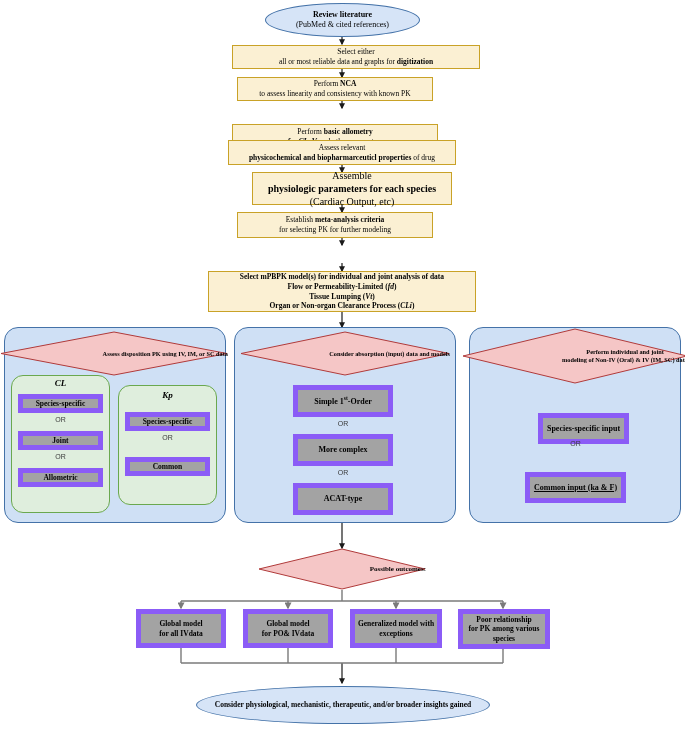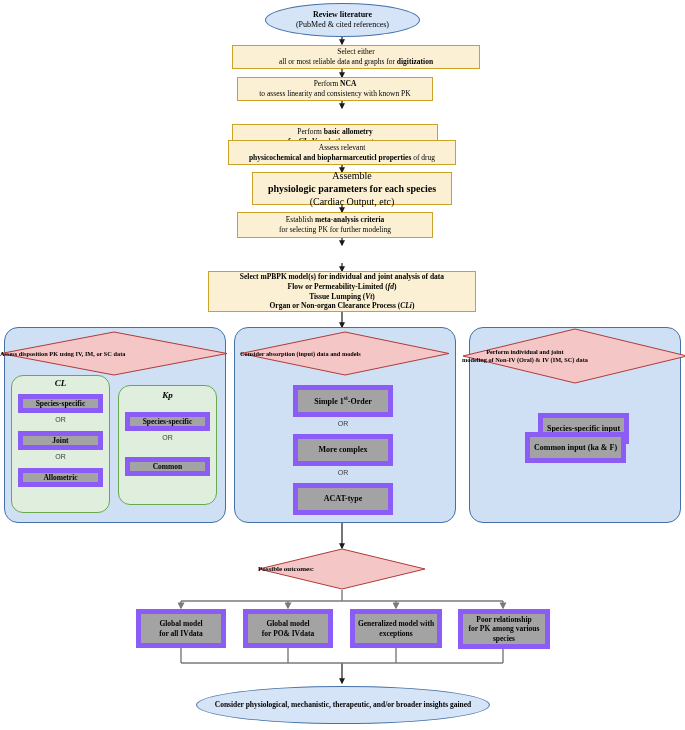--- a/index.html
+++ b/index.html
@@ -52,21 +52,21 @@
     background: #a3a3a3;
     border: 5px solid #8b5cf6;
     line-height: 1.25;
   }
 
   
   .diamond-wrap { position: absolute; }
   .diamond-wrap svg { position: absolute; inset: 0; width: 100%; height: 100%; }
   .diamond-label {
     position: absolute; inset: 0;
-    display: flex; align-items: center; justify-content: flex-start;
+    display: flex; align-items: center; justify-content: flex-end;
     text-align: center; line-height: 1.2;
     pointer-events: none;
   }
 
   
   .lines { position: absolute; inset: 0; width: 685px; height: 730px; pointer-events: none; }
 
   
   .t { display: block; }
   b { font-weight: bold; }
@@ -271,21 +271,21 @@
       </div>
     </div>
   </div>
 
   <div class="node box-peach" style="left:525px; top:413px; width:91px; height:31px; font-size:8px; font-weight:bold;margin-left:13px;">
     <span>Species-specific input</span>
   </div>
   <div class="or-lbl" style="left:525px; top:440px; width:101px; font-size:7px;">
     <span>OR</span>
   </div>
-  <div class="node box-peach" style="left:525px; top:432px; width:101px; height:31px; font-size:8px; font-weight:bold;">
+  <div class="node box-peach" style="left:525px; top:472px; width:101px; height:31px; font-size:8px; font-weight:bold;text-decoration:underline;">
     <span>Common input (ka &amp; F)</span>
   </div>
 
   <div class="diamond-wrap" style="left:258px; top:548px; width:168px; height:42px;">
     <svg viewBox="0 0 168 42" preserveAspectRatio="none">
       <polygon points="84,1 167,21 84,41 1,21" fill="#f5c6c6" stroke="#b03a3a" stroke-width="1"></polygon>
     </svg>
     <div class="diamond-label" style="font-size:7px; font-weight:bold;">
       <span>Possible outcomes:</span>
     </div>

